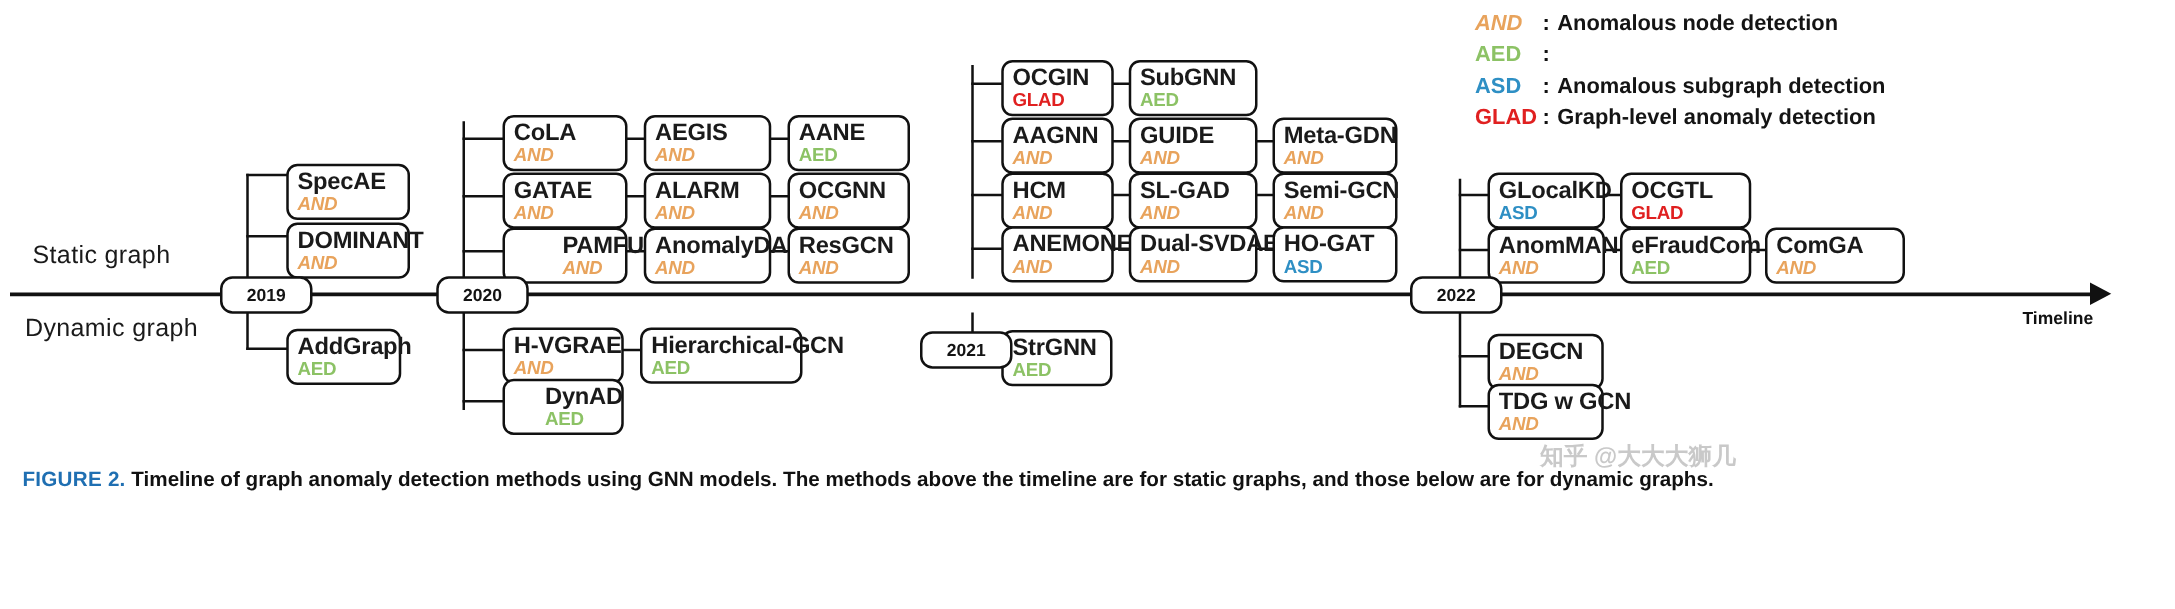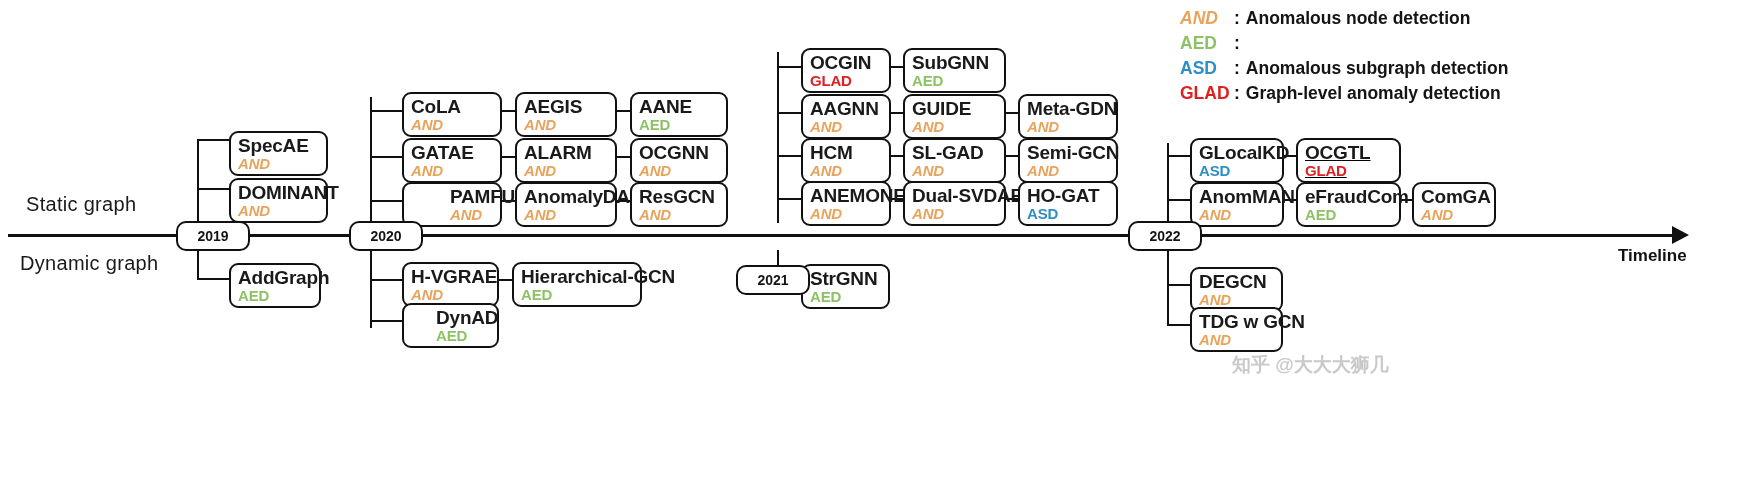--- a/index.html
+++ b/index.html
@@ -80,21 +80,21 @@
     left: 1672px; top: 226px;
     width: 0; height: 0;
     border-top: 9px solid transparent;
     border-bottom: 9px solid transparent;
     border-left: 17px solid #111111;
     z-index: 3;
   }
   #timeline-label {
     position: absolute;
     left: 1618px; top: 246px;
-    font-size: 17px; font-weight: bold; color: #111111;
+    font-size: 14px; font-weight: bold; color: #111111;
   }
   .axis-side-label {
     position: absolute;
     font-size: 20px;
     color: #1a1a1a;
     letter-spacing: 0.3px;
   }
   #static-label  { left: 26px; top: 193px; }
   #dynamic-label { left: 20px; top: 252px; }
 
@@ -338,41 +338,45 @@
   <div class="hline" style="left:1167px; top:284px; width:25px;"></div>
   <div class="hline" style="left:1167px; top:324px; width:25px;"></div>
   <div class="hline" style="left:1282px; top:155px; width:15px;"></div>
   <div class="hline" style="left:1282px; top:199px; width:15px;"></div>
   <div class="hline" style="left:1398px; top:199px; width:15px;"></div>
 
   <div class="box" style="left:1190px; top:138px; width:94px;">
     <span class="nm">GLocalKD</span>
     <span class="tg tag-ASD">ASD</span>
   </div>
-  <div class="box" style="left:1296px; top:138px; width:105px;text-decoration:underline;">
+  <div class="box" style="left:1296px; top:138px; width:105px;">
     <span class="nm">OCGTL</span>
     <span class="tg tag-GLAD">GLAD</span>
   </div>
   <div class="box" style="left:1190px; top:182px; width:94px;">
     <span class="nm">AnomMAN</span>
     <span class="tg tag-AND">AND</span>
   </div>
   <div class="box" style="left:1296px; top:182px; width:105px;">
     <span class="nm">eFraudCom</span>
     <span class="tg tag-AED">AED</span>
   </div>
-  <div class="box" style="left:1412px; top:182px; width:84px;">
+  <div class="box" style="left:1412px; top:182px; width:112px;">
     <span class="nm">ComGA</span>
     <span class="tg tag-AND">AND</span>
   </div>
   <div class="box" style="left:1190px; top:267px; width:93px;">
     <span class="nm">DEGCN</span>
     <span class="tg tag-AND">AND</span>
   </div>
   <div class="box" style="left:1190px; top:307px; width:93px;">
     <span class="nm">TDG w GCN</span>
     <span class="tg tag-AND">AND</span>
   </div>
 
   <div id="watermark">知乎 @大大大狮几</div>
 
+  <div id="caption">
+    <span class="fignum">FIGURE 2.</span>
+    <span>Timeline of graph anomaly detection methods using GNN models. The methods above the timeline are for static graphs, and those below are for dynamic graphs.</span>
+  </div>
 
 </div>
 
 </body></html>

